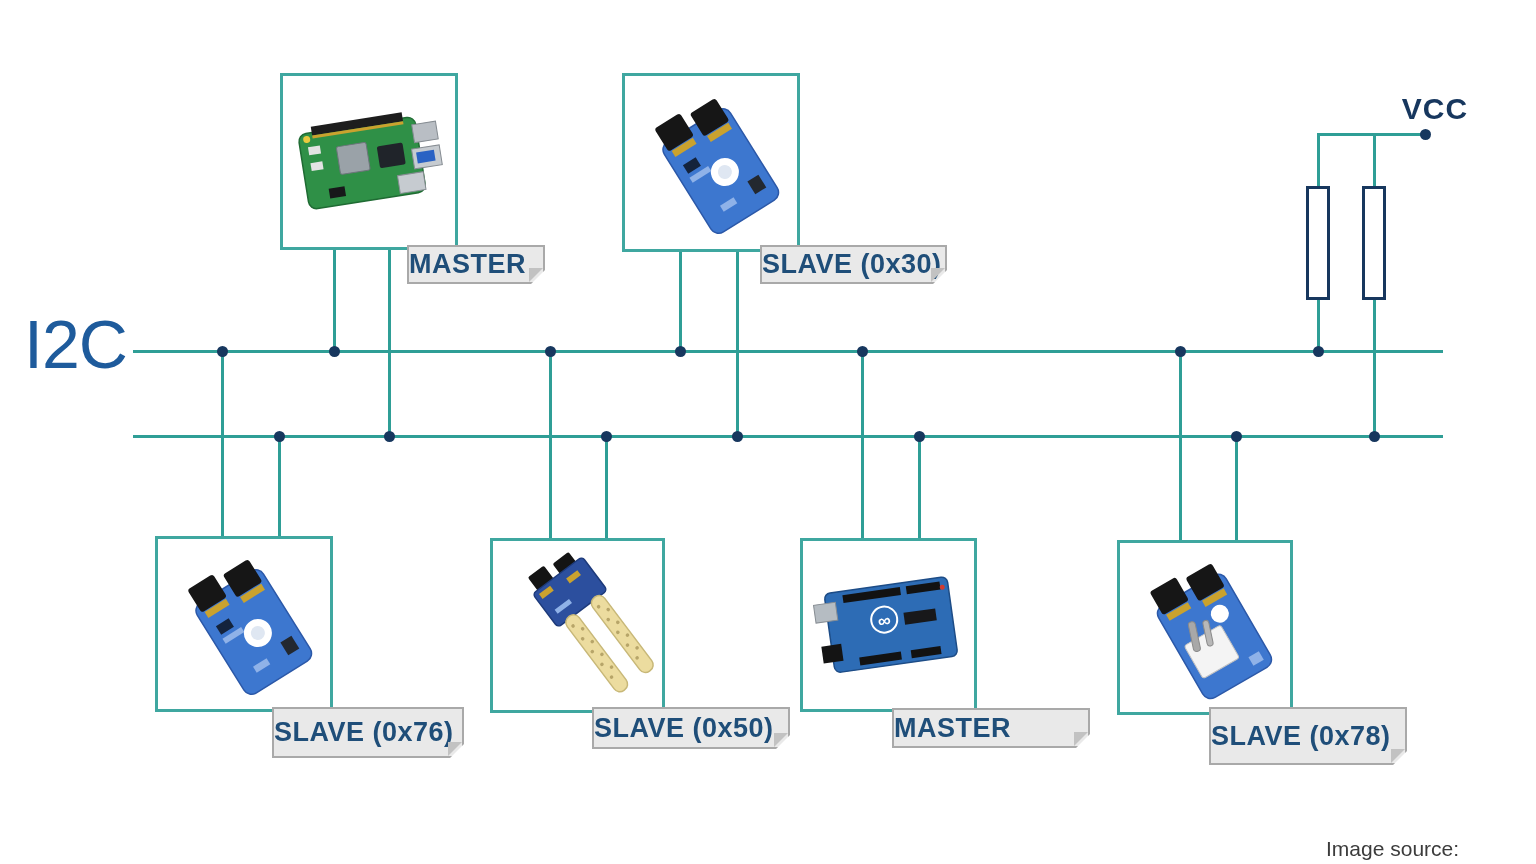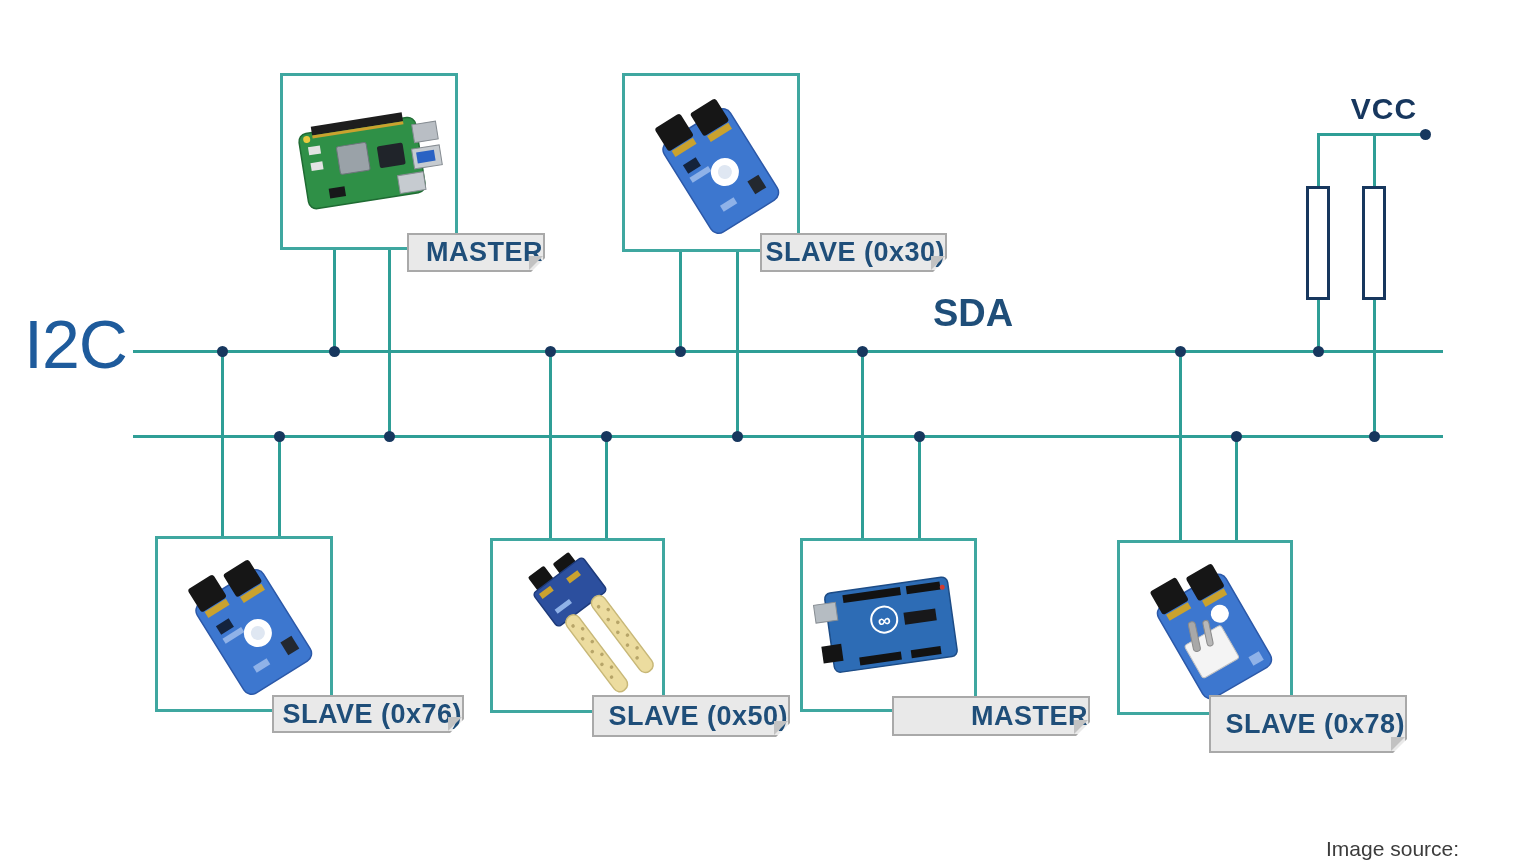--- a/index.html
+++ b/index.html
@@ -10,44 +10,43 @@
   *{margin:0;padding:0;box-sizing:border-box;}
   html,body{background:#fff;}
   body{font-family:"Liberation Sans",sans-serif;}
   .canvas{position:relative;width:1536px;height:864px;background:#ffffff;overflow:hidden;}
   .h{position:absolute;height:3px;background:var(--bus-line);}
   .v{position:absolute;width:3px;background:var(--bus-line);}
   .dot{position:absolute;width:11px;height:11px;border-radius:50%;background:var(--junction-dot);}
   .devbox{position:absolute;border:3px solid var(--box-border);background:#fff;display:flex;align-items:center;justify-content:center;}
   .resistor{position:absolute;width:24px;height:114px;border:3px solid var(--junction-dot);background:#fff;}
   .tag{position:absolute;background:var(--tag-bg);border:2px solid var(--tag-border);
-       display:flex;align-items:center;justify-content:flex-end;z-index:6;
+       display:flex;align-items:center;justify-content:flex-start;z-index:6;
        clip-path:polygon(0 0,100% 0,100% calc(100% - 14px),calc(100% - 14px) 100%,0 100%);
-       font-weight:bold;font-size:27px;color:var(--label-text);letter-spacing:.5px;}
+       font-weight:bold;font-size:27px;color:var(--label-text);letter-spacing:.5px;margin-top:12px;}
   .tag::after{content:"";position:absolute;right:0;bottom:0;width:14px;height:14px;
        background:var(--tag-fold);clip-path:polygon(0 0,100% 0,0 100%);}
   .title{position:absolute;left:24px;top:305px;font-size:68px;font-weight:normal;color:var(--i2c-text);letter-spacing:-1px;}
   .buslabel{position:absolute;width:150px;text-align:center;font-size:38px;font-weight:bold;color:var(--label-text);}
   .vcclabel{position:absolute;width:90px;text-align:center;font-size:30px;font-weight:bold;color:var(--junction-dot);letter-spacing:1px;}
   .credit{position:absolute;left:1326px;top:837px;font-size:21px;color:var(--footer-text);}
   svg{display:block;}
 </style>
 </head>
 <body>
 
 <div class="canvas">
 
   <div class="title">I2C</div>
 
   <div class="h" style="left:133px;top:350px;width:1310px"></div>
   <div class="h" style="left:133px;top:435px;width:1310px"></div>
   <div class="h" style="left:1318px;top:133px;width:108px"></div>
 
-  <div class="buslabel" style="left:898px;top:292px">SDA</div>
-  <div class="vcclabel" style="left:1339px;top:92px">VCC</div>
+  <div class="vcclabel" style="left:1390px;top:92px">VCC</div>
 
   <div class="v" style="left:333px;top:250px;height:102px"></div>
   <div class="v" style="left:388px;top:250px;height:187px"></div>
   <div class="v" style="left:679px;top:252px;height:100px"></div>
   <div class="v" style="left:736px;top:252px;height:185px"></div>
   <div class="v" style="left:221px;top:352px;height:186px"></div>
   <div class="v" style="left:278px;top:437px;height:101px"></div>
   <div class="v" style="left:549px;top:352px;height:188px"></div>
   <div class="v" style="left:605px;top:437px;height:103px"></div>
   <div class="v" style="left:861px;top:352px;height:188px"></div>
@@ -206,21 +205,21 @@
       </g>
     </svg>
   </div>
 
   <div class="tag" style="left:407px;top:233px;width:138px;height:39px">
     <span>MASTER</span>
   </div>
   <div class="tag" style="left:760px;top:233px;width:187px;height:39px">
     <span>SLAVE (0x30)</span>
   </div>
-  <div class="tag" style="left:272px;top:695px;width:192px;height:38px">
+  <div class="tag" style="left:272px;top:695px;width:192px;height:51px">
     <span>SLAVE (0x76)</span>
   </div>
   <div class="tag" style="left:592px;top:695px;width:198px;height:42px">
     <span>SLAVE (0x50)</span>
   </div>
   <div class="tag" style="left:892px;top:696px;width:198px;height:40px">
     <span>MASTER</span>
   </div>
   <div class="tag" style="left:1209px;top:695px;width:198px;height:58px">
     <span>SLAVE (0x78)</span>

